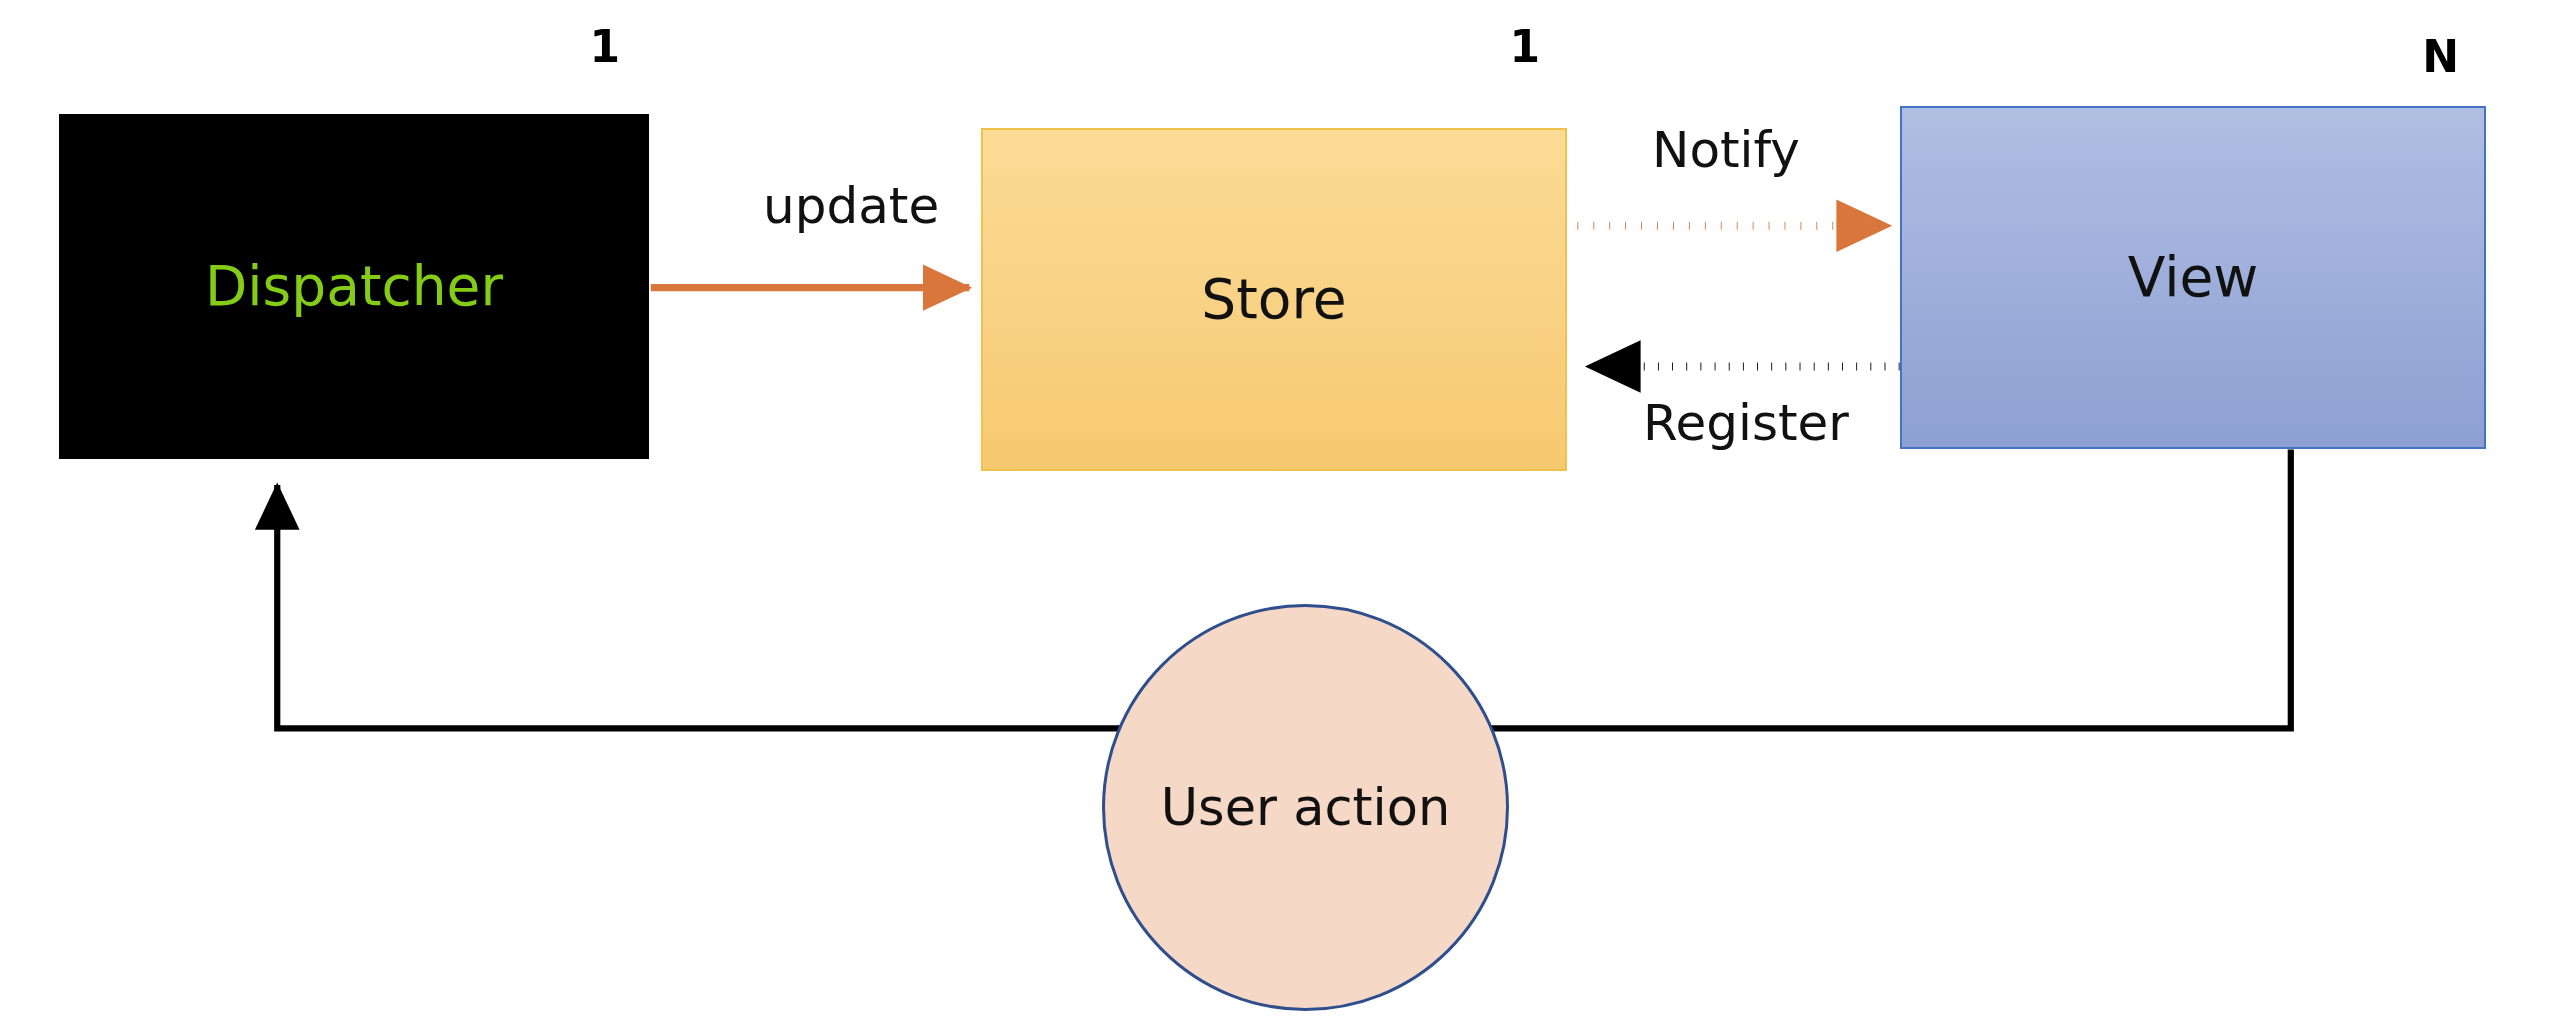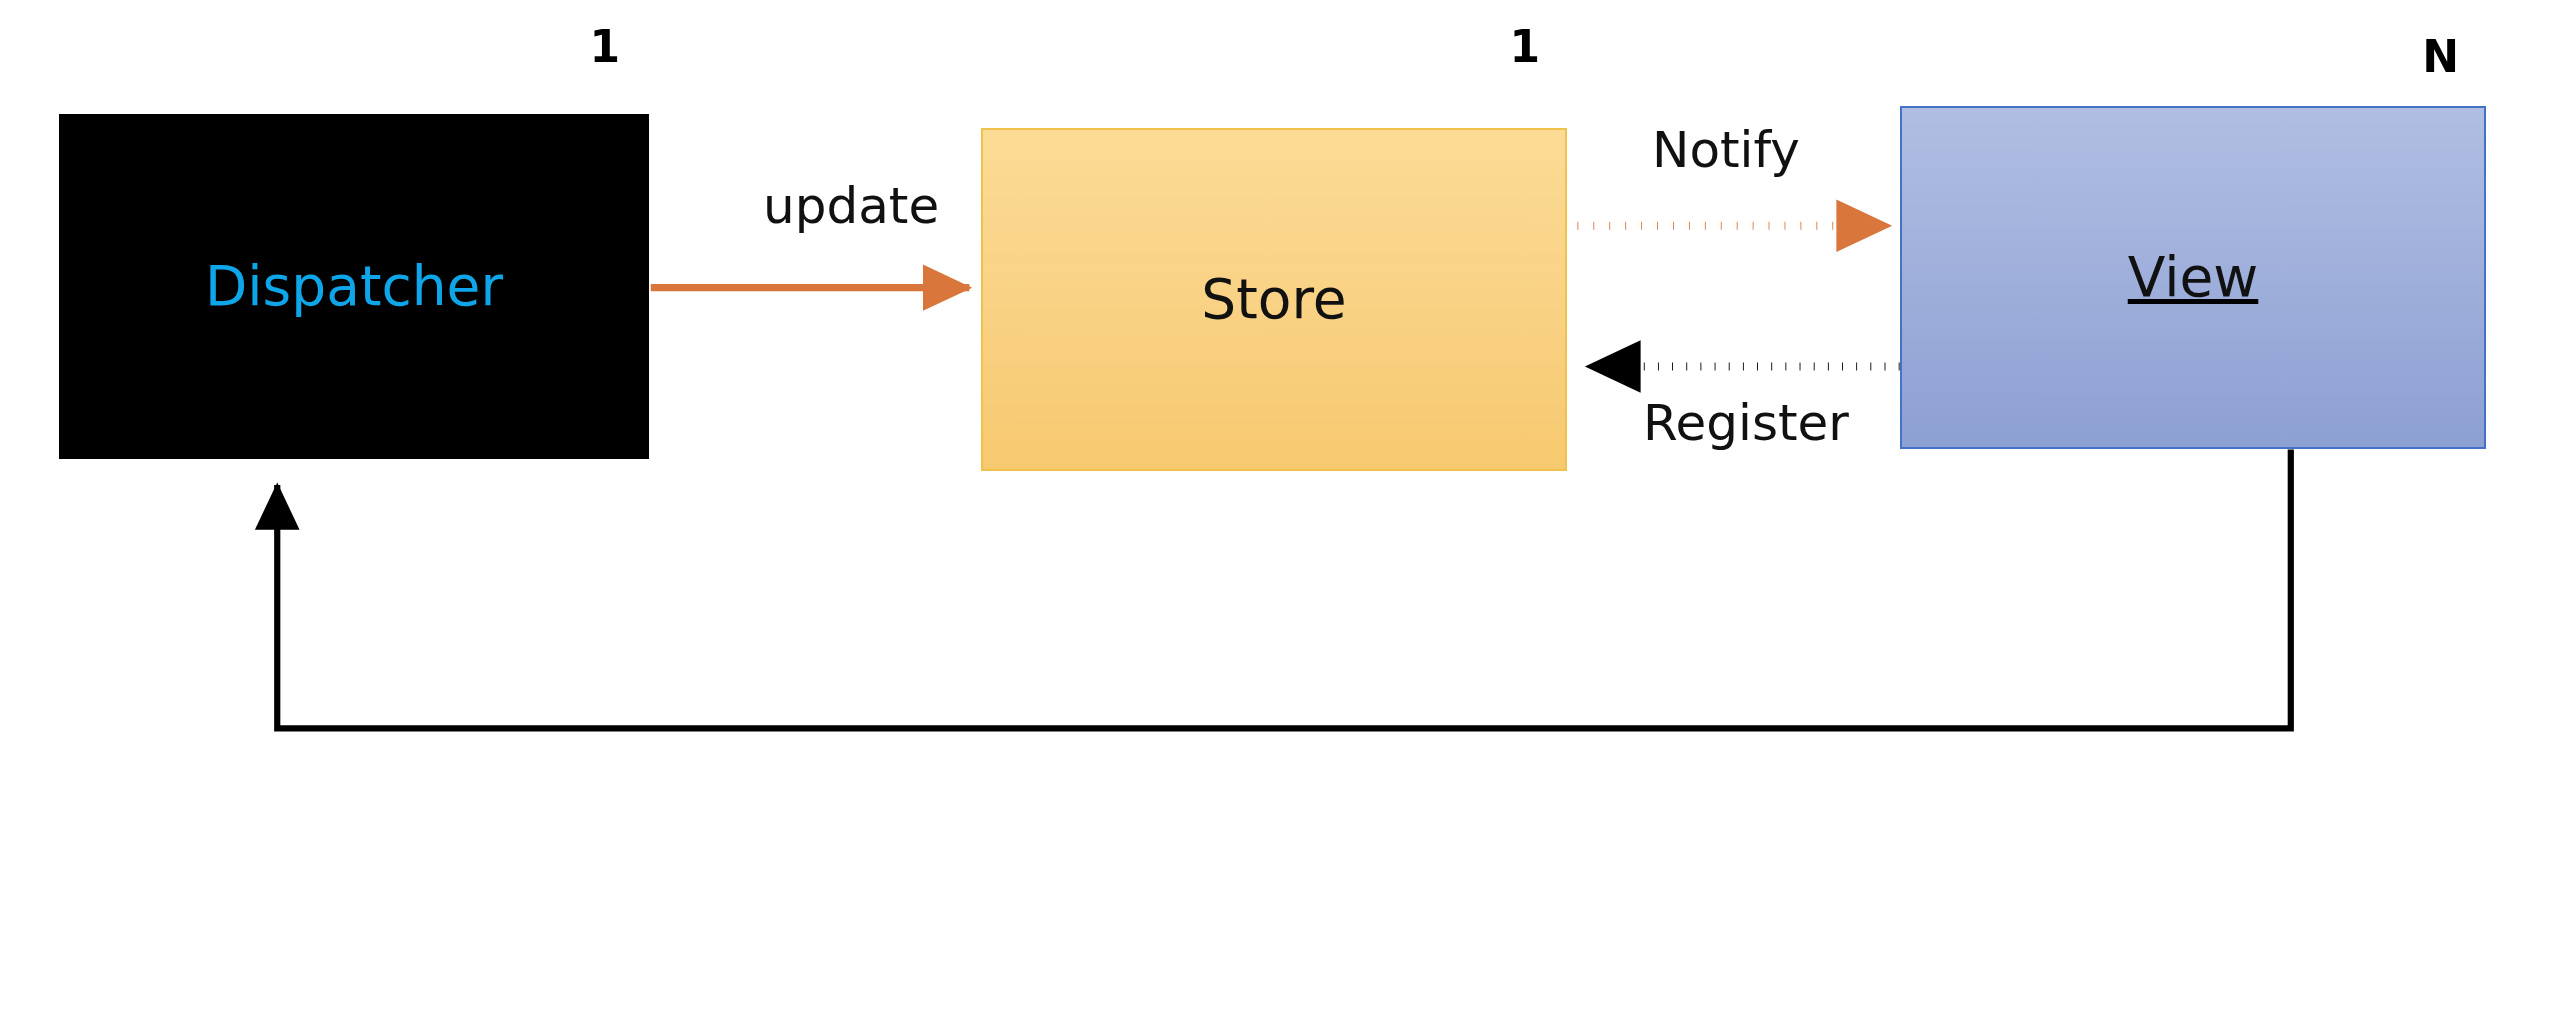--- a/index.html
+++ b/index.html
@@ -30,36 +30,35 @@
     line-height: 1;
     font-weight: 400;
     white-space: nowrap;
   }
 
   #dispatcher-node {
     left: 59px;  top: 114px;
     width: 590px; height: 345px;
     background: #000000;
   }
-  #dispatcher-node .node-label { color: #0ea5e9; }
+  #dispatcher-node .node-label { color: #84cc16; }
 
   #store-node {
     left: 981px; top: 128px;
     width: 586px;  height: 343px;
     background: linear-gradient(180deg, #FBDB95 0%, #F9D285 50%, #F7C96F 100%);
     border: 2.7px solid #F0C24C;
   }
   #store-node .node-label { color: #111111; }
 
   #view-node {
     left: 1900px; top: 106px;
     width: 586px;  height: 343px;
     background: linear-gradient(180deg, #B0BEE2 0%, #9FAFDB 50%, #8CA0D2 100%);
     border: 2.7px solid #4472C4;
-    text-decoration: underline;
   }
   #view-node .node-label { color: #111111; }
 
   
   .cardinality {
     position: absolute;
     font-size: 44px;
     font-weight: bold;
     color: #000000;
     line-height: 1;
@@ -161,15 +160,18 @@
 
     <line x1="1782" y1="255" x2="2134" y2="255" stroke="#D8763C" stroke-width="9" stroke-dasharray="1 17" stroke-linecap="butt" marker-end="url(#arrow-orange)"></line>
 
     <line x1="2146" y1="414" x2="1794" y2="414" stroke="#000000" stroke-width="9" stroke-dasharray="1 15" stroke-linecap="butt" marker-end="url(#arrow-black)"></line>
   </svg>
 
   <div class="edge-label" id="label-update">update</div>
   <div class="edge-label" id="label-notify">Notify</div>
   <div class="edge-label" id="label-register">Register</div>
 
+  <div id="user-action-node">
+    <span class="node-label">User action</span>
+  </div>
 
 </div>
 
 
 </body></html>

